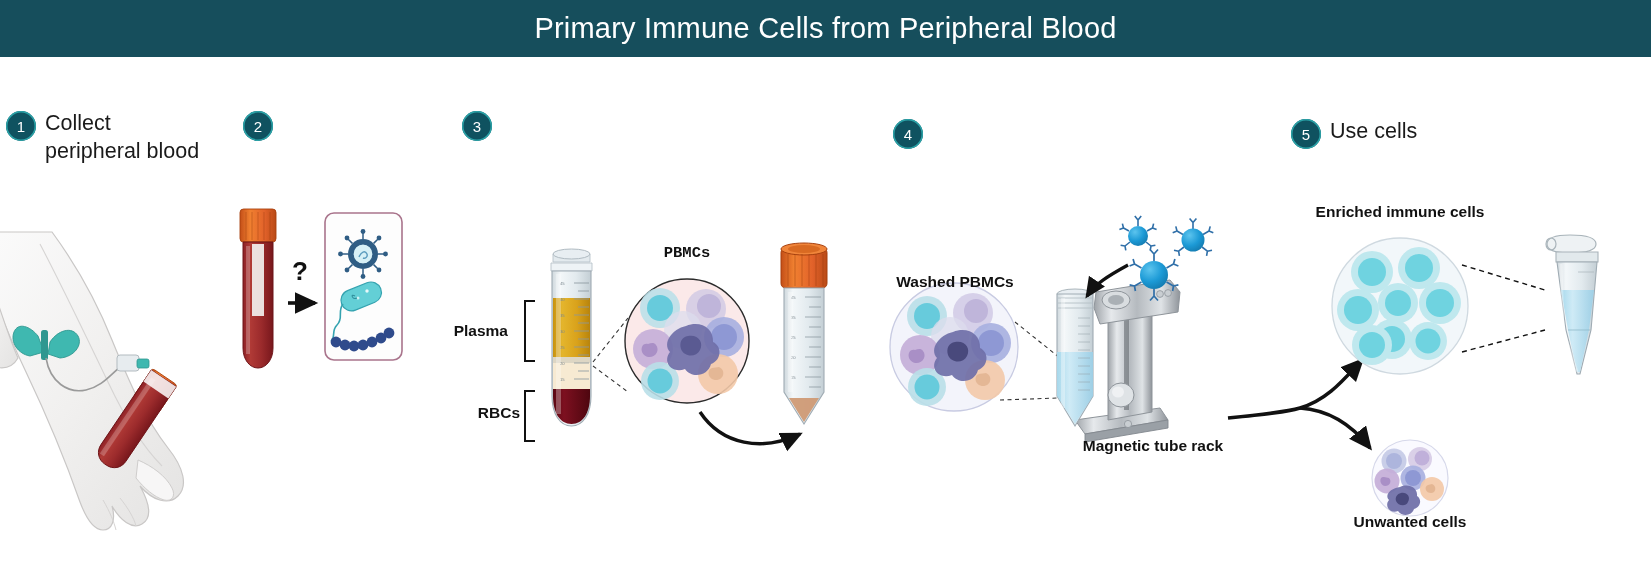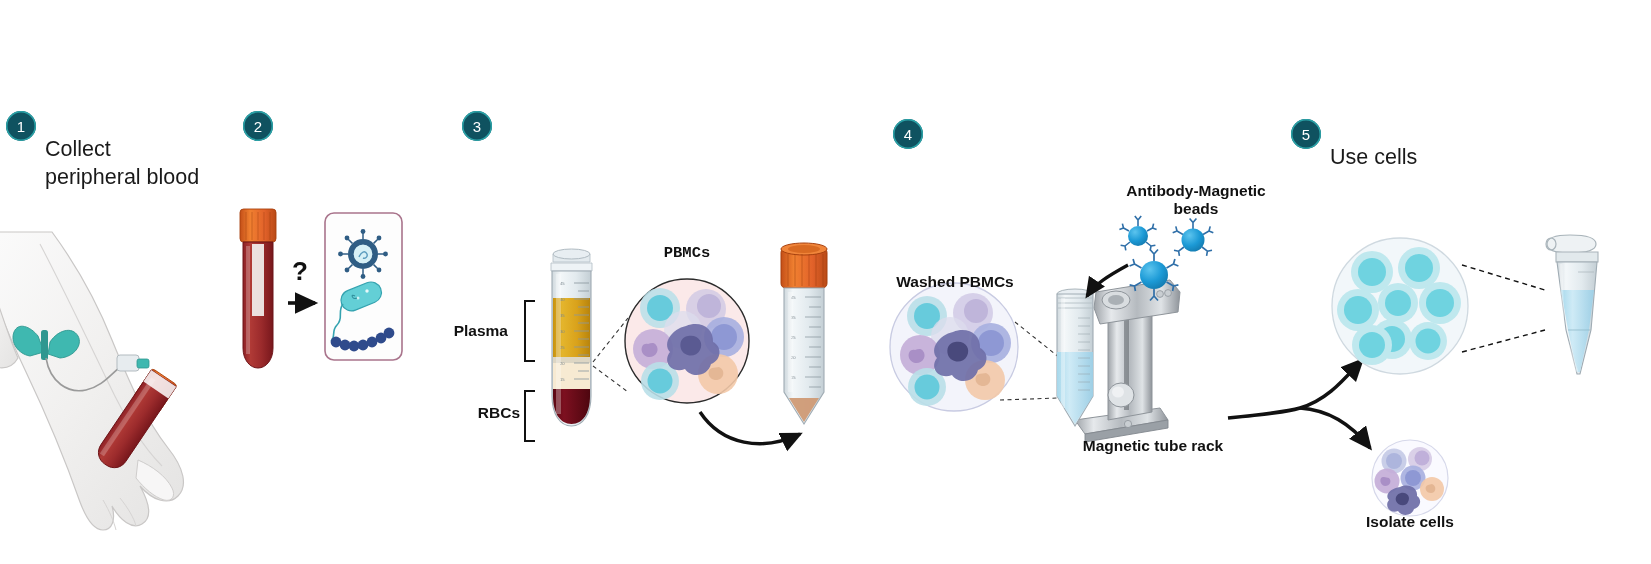--- a/index.html
+++ b/index.html
@@ -47,21 +47,20 @@
     font-size: 15px;
     display: flex; align-items: center; justify-content: center;
     margin-top: 1px;
   }
   .step-label {
     font-size: 21.5px;
     color: #1a1a1a;
     line-height: 1.28;
     white-space: pre-line;
     font-weight: 400;
-    margin-top: 26px;
   }
 
   
   .cap {
     position: absolute;
     font-size: 15.5px;
     font-weight: bold;
     color: #111111;
     line-height: 1.15;
     white-space: pre-line;
@@ -78,20 +77,23 @@
     border: 2.5px solid #111;
     border-right: none;
     width: 11px;
   }
 </style>
 </head>
 <body>
 
 <div id="figure">
 
+  <div class="banner">
+    <div class="banner-title">Primary Immune Cells from Peripheral Blood</div>
+  </div>
 
   <div class="step" style="left:6px; top:110px; width:230px;">
     <div class="step-badge">1</div>
     <div class="step-label">Collect
 peripheral blood</div>
   </div>
 
   <div class="step" style="left:243px; top:110px; width:200px;">
     <div class="step-badge">2</div>
   </div>
@@ -605,21 +607,20 @@
   <div class="bracket" style="left:524px; top:390px; height:52px;"></div>
 
   <div class="cap right" style="left:428px; top:322px; width:80px;">Plasma</div>
 
   <div class="cap right" style="left:440px; top:404px; width:80px;">RBCs</div>
 
   <div class="cap center" style="left:630px; top:245px; width:114px;font-family:Liberation Mono, monospace;">PBMCs</div>
 
   <div class="cap center" style="left:884px; top:273px; width:142px;">Washed PBMCs</div>
 
-  <div class="cap center" style="left:1121px; top:182px; width:150px;">Antibody-Magnetic
-beads</div>
 
   <div class="cap center" style="left:1055px; top:437px; width:196px;">Magnetic tube rack</div>
 
-
-  <div class="cap center" style="left:1320px; top:513px; width:180px;">Isolate cells</div>
+  <div class="cap center" style="left:1290px; top:203px; width:220px;">Enriched immune cells</div>
+
+  <div class="cap center" style="left:1320px; top:513px; width:180px;">Unwanted cells</div>
 
 </div>
 
 </body></html>

